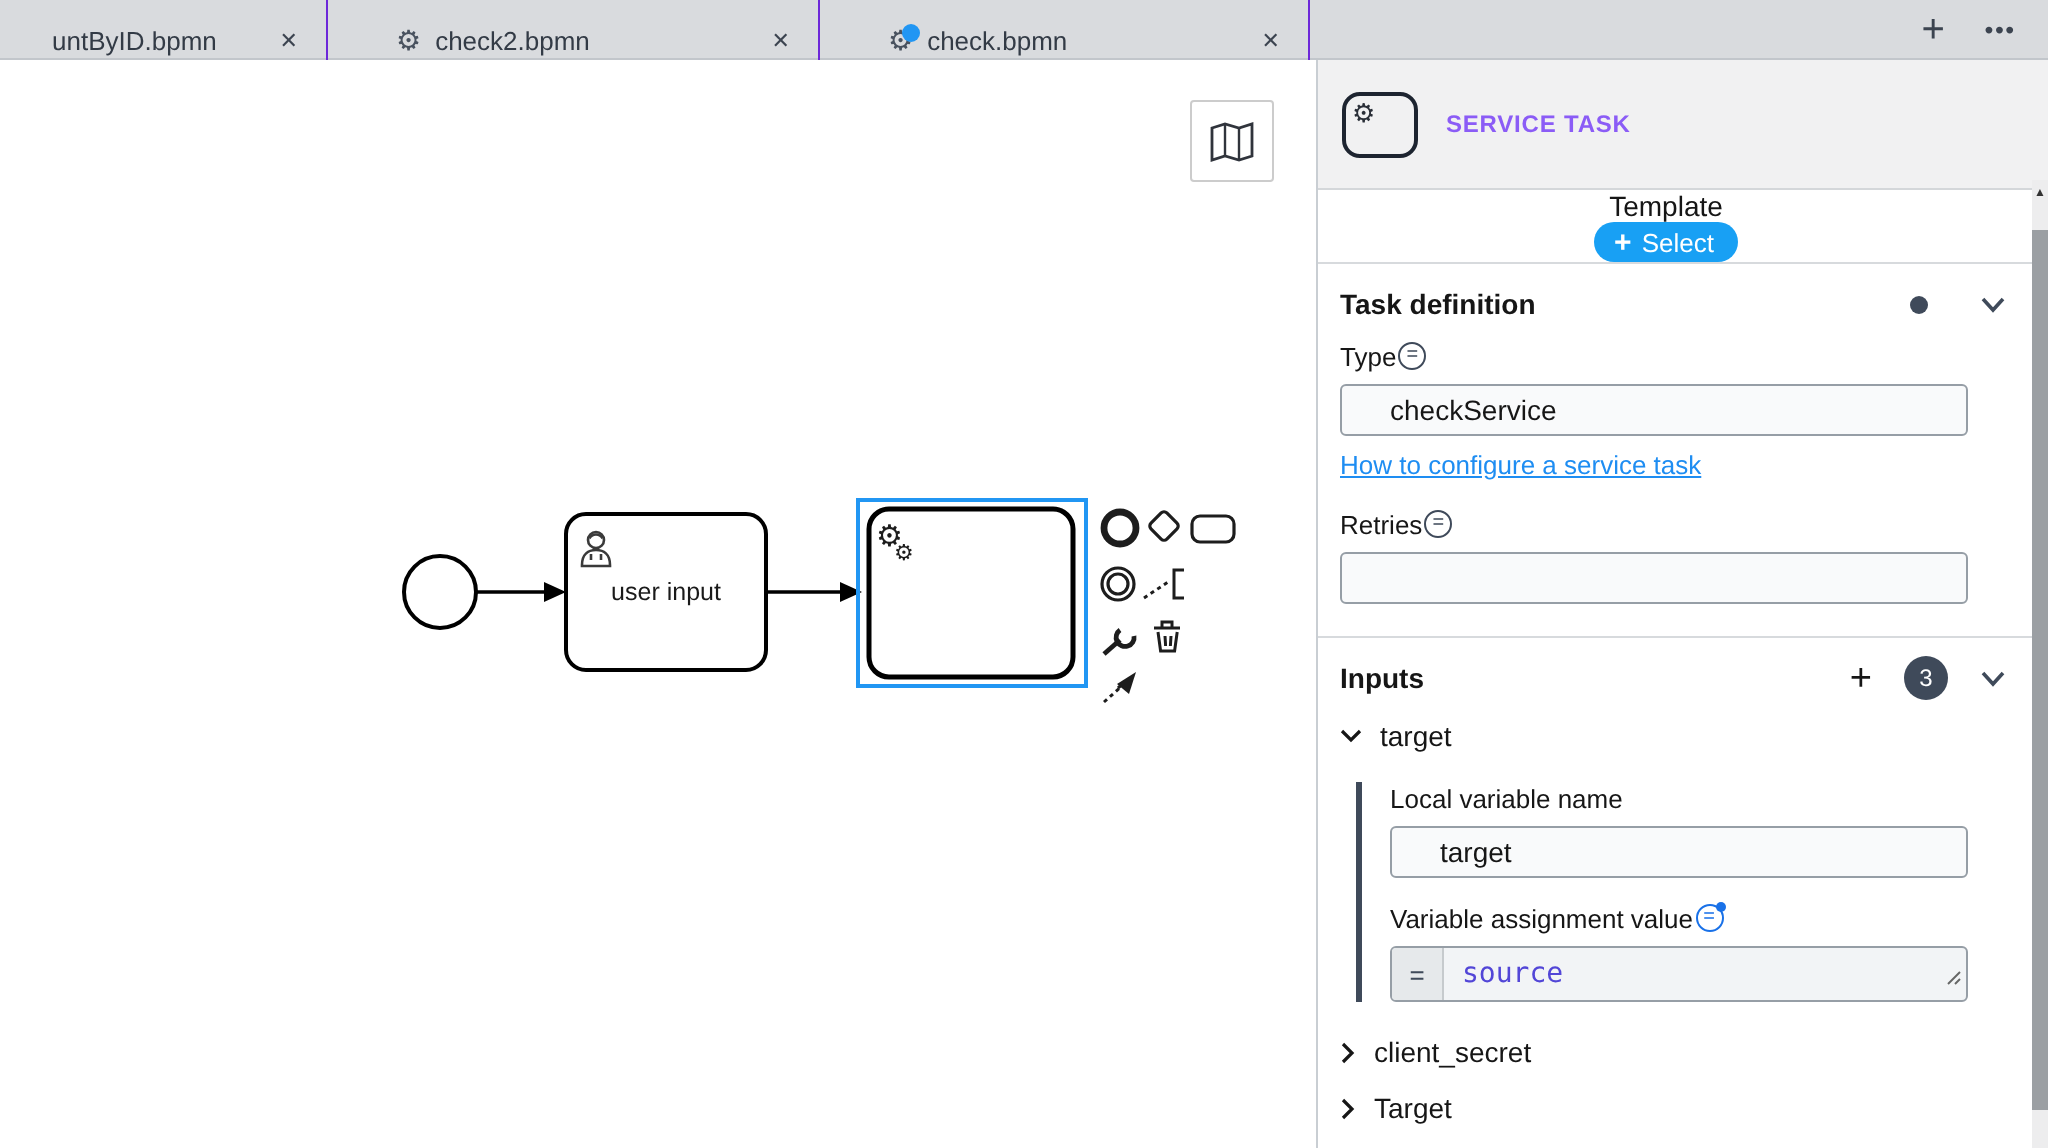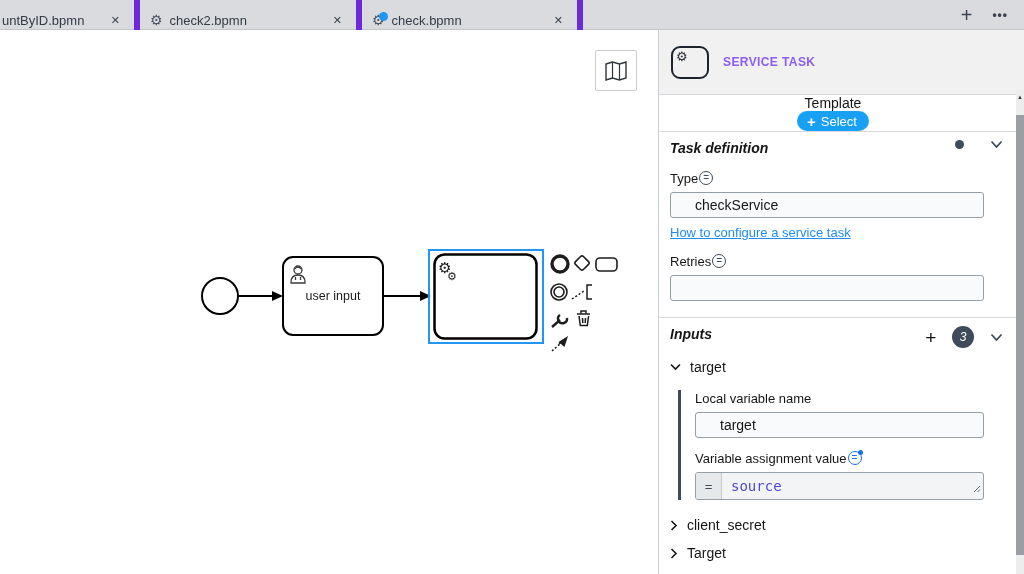--- a/index.html
+++ b/index.html
@@ -4,21 +4,21 @@
 <style>
   * { margin:0; padding:0; box-sizing:border-box; }
   html,body { width:1024px; height:574px; overflow:hidden; background:#fff;
               font-family:"Liberation Sans", sans-serif; }
   .app { position:relative; width:1024px; height:574px; }
 
   
   .tabbar { position:absolute; left:0; top:0; width:1024px; height:30px;
             background:#d9dbde; border-bottom:1px solid #c2c6cb; display:flex; }
   .tab { position:relative; height:40px; display:flex; align-items:center;
-         border-right:6px solid #6d28d9; font-size:13px; color:#333b46; cursor:pointer; }
+         border-right:1px solid #6d28d9; font-size:13px; color:#333b46; cursor:pointer;margin-left:24px; }
   .tab-label { white-space:nowrap; overflow:hidden; }
   .tab-close { margin-left:auto; margin-right:10px; font-size:11px; color:#3c4450; padding:2px 4px; }
   .tab-gear { position:relative; font-size:14px; color:#49525f; margin:0 7px 0 10px; line-height:1; }
   .tab-dot { position:absolute; right:-3px; top:-1px; width:9px; height:9px;
              border-radius:50%; background:#2196f3; }
   .tab1 { width:140px; } .tab1 .tab-label { margin-left:2px; }
   .tab2 { width:222px; } .tab3 { width:221px; }
   .tab-underline { position:absolute; left:0; bottom:0; width:100%; height:3px; background:#3d4857; }
   .tab-actions { margin-left:auto; display:flex; align-items:center; gap:20px; padding-right:16px; }
   .tb-plus { font-size:20px; color:#3c4450; line-height:1; }
@@ -43,21 +43,21 @@
 
   .template-row { height:37px; border-bottom:1px solid #d7dadd; display:flex;
                   align-items:center; justify-content:space-between; padding:0 28px 0 11px;flex-direction:column; }
   .template-label { font-size:14px; color:#161616; }
   .select-btn { background:#18a0f4; color:#fff; border:none; border-radius:13px; height:24px;
                 padding:0 12px 0 10px; display:flex; align-items:center; gap:5px;
                 font-size:13px; cursor:pointer; font-family:inherit; }
   .select-btn .plus { font-size:15px; font-weight:bold; line-height:1; }
 
   .group { border-bottom:1px solid #d7dadd; padding:8px 21px 16px 11px; }
-  .group-header { display:flex; align-items:flex-start; height:24px;font-style:italic; }
+  .group-header { display:flex; align-items:center; height:24px; }
   .group-title { font-weight:bold; font-size:14px; color:#161616; flex:1; }
   .dirty-dot { width:9px; height:9px; border-radius:50%; background:#3f4a5a; margin-right:26px; }
   .chev { display:inline-flex; cursor:pointer; }
   .field-label { font-size:13px; color:#161616; margin:6px 0 6px; height:16px;
                  display:flex; align-items:center; gap:1px; }
   .eq-icon { width:14px; height:14px; border:1.2px solid #3f4a5a; border-radius:50%;
              color:#3f4a5a; font-size:10px; line-height:11px; text-align:center; display:inline-block; }
   .eq-icon.active { border-color:#1971e8; color:#1971e8; position:relative; }
   .eq-icon.active::after { content:""; position:absolute; right:-2px; top:-2px; width:5px; height:5px;
              border-radius:50%; background:#1971e8; }

